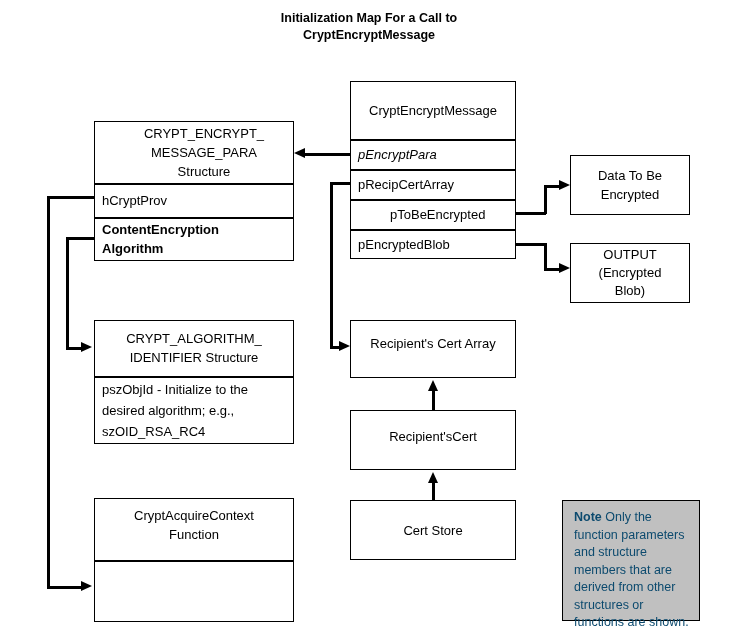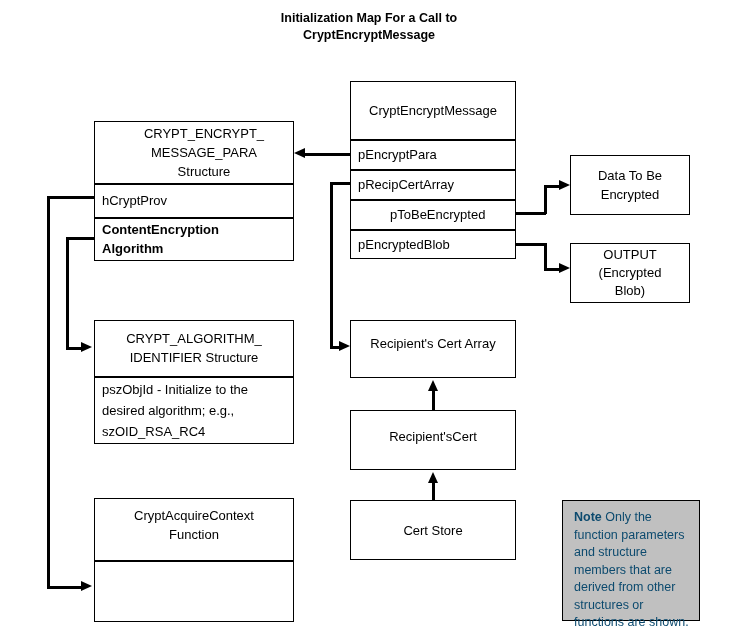--- a/index.html
+++ b/index.html
@@ -87,21 +87,21 @@
 <body>
 
 <div id="canvas">
 
   <div class="title">Initialization Map For a Call to
 CryptEncryptMessage</div>
 
   <div class="box" style="left:350px; top:81px; width:166px; height:178px;"></div>
   <div class="cell center" style="left:350px; top:81px; width:166px; height:58px;">CryptEncryptMessage</div>
   <div class="divider" style="left:350px; top:139px; width:166px;"></div>
-  <div class="cell left" style="left:350px; top:139px; width:166px; height:30px;">pEncryptPara</div>
+  <div class="cell left" style="left:350px; top:139px; width:166px; height:30px;font-style:italic;">pEncryptPara</div>
   <div class="divider" style="left:350px; top:169px; width:166px;"></div>
   <div class="cell left" style="left:350px; top:169px; width:166px; height:30px;">pRecipCertArray</div>
   <div class="divider" style="left:350px; top:199px; width:166px;"></div>
   <div class="cell left" style="left:350px; top:199px; width:166px; height:30px;padding-left:40px;">pToBeEncrypted</div>
   <div class="divider" style="left:350px; top:229px; width:166px;"></div>
   <div class="cell left" style="left:350px; top:229px; width:166px; height:30px;">pEncryptedBlob</div>
 
   <div class="box" style="left:94px; top:121px; width:200px; height:140px;"></div>
   <div class="cell center" style="left:94px; top:121px; width:220px; height:62px; white-space:pre-line; line-height:19px;">CRYPT_ENCRYPT_
 MESSAGE_PARA

